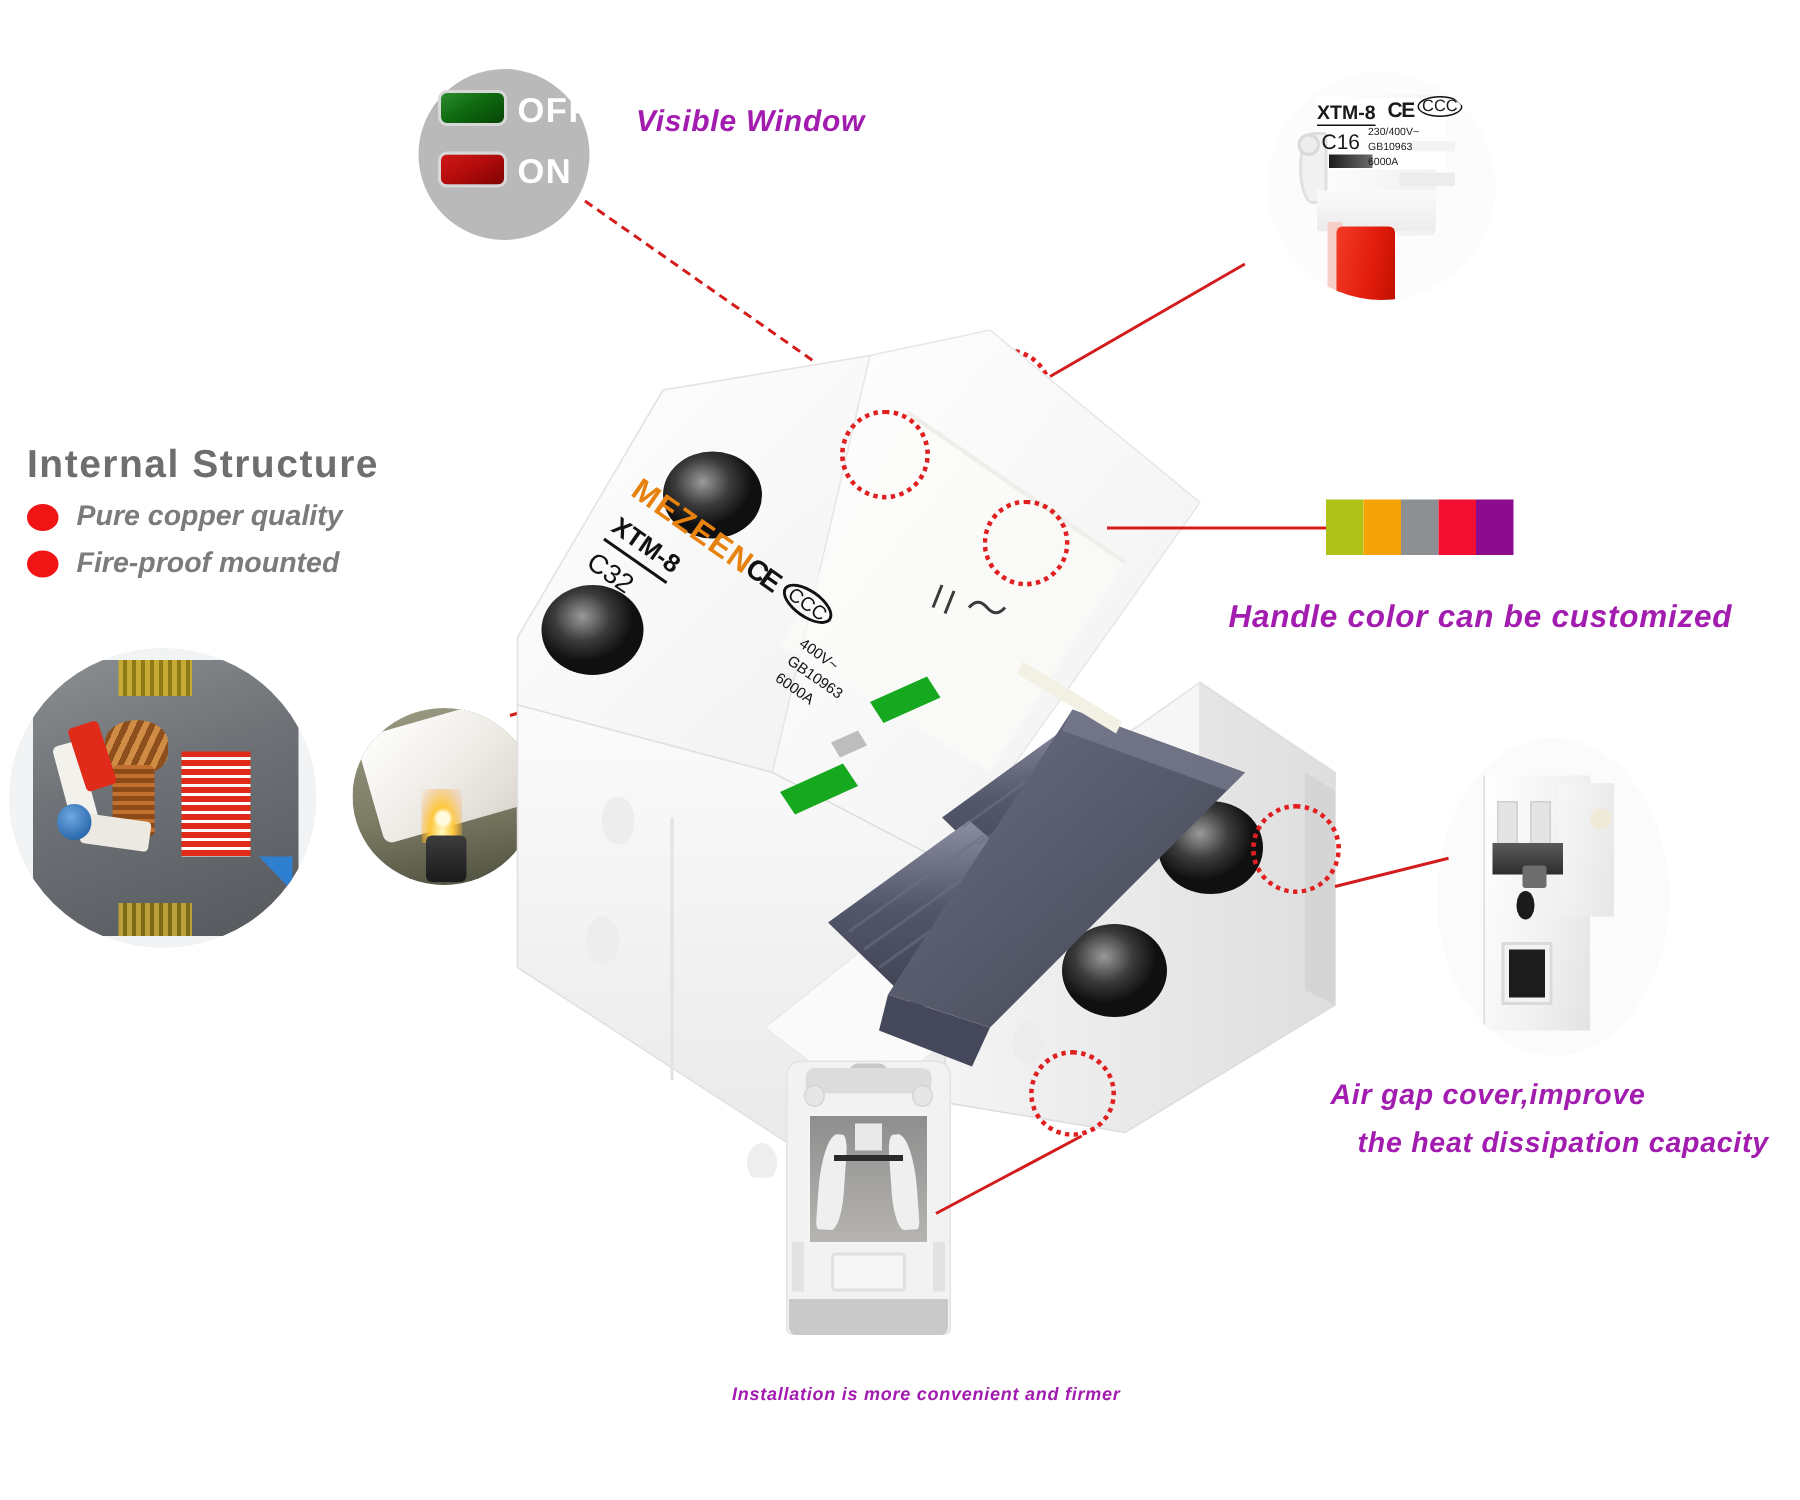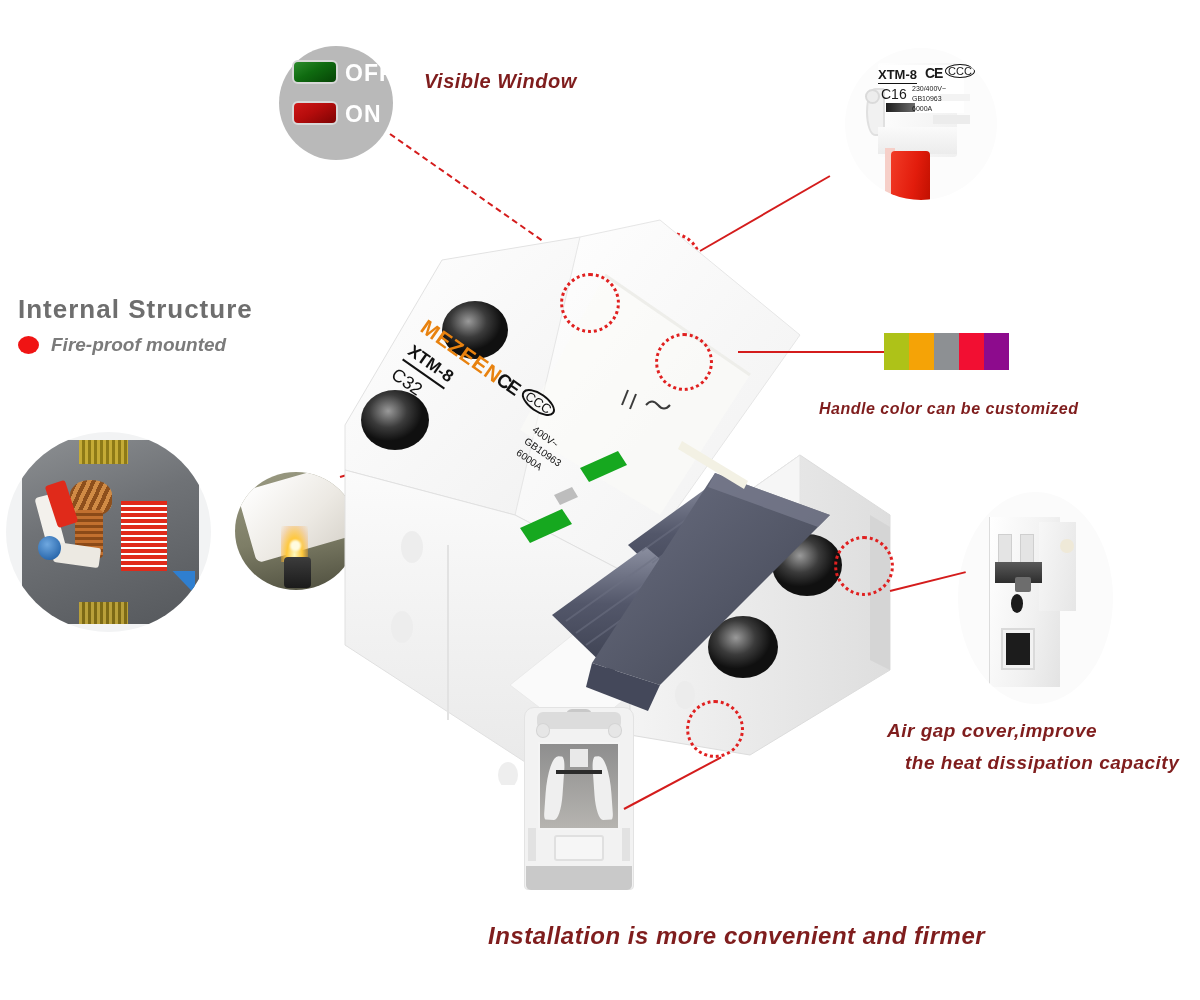--- a/index.html
+++ b/index.html
@@ -8,21 +8,21 @@
     background:#ffffff;
     font-family:"Liberation Sans", sans-serif;
     overflow:hidden;
     position:relative;
   }
   #stage{position:absolute;left:0;top:0;width:1200px;height:1000px;}
   .abs{position:absolute;}
 
   
   .callout-txt{
-    font-style:italic;font-weight:bold;color:#7f1d1d;
+    font-style:italic;font-weight:bold;color:#a21caf;
     letter-spacing:.5px;white-space:nowrap;
   }
 
   
   .legend-circle{
     width:114px;height:114px;border-radius:50%;
     background:#b9b9b9;
   }
   .led{
     width:46px;height:24px;border-radius:6px;
@@ -212,20 +212,24 @@
     <div class="ld-txt" style="left:67px;top:47px;font-size:7px;">GB10963</div>
     <div class="ld-txt" style="left:67px;top:57px;font-size:7px;">6000A</div>
   </div>
 
 
   <div class="leader" style="left:700px;top:250px;width:150px;transform:rotate(-30deg);"></div>
   <div class="dot-circle abs" style="left:640px;top:232px;width:62px;height:62px;"></div>
 
   <div class="abs" style="left:18px;top:294px;">
     <div class="is-title">Internal Structure</div>
+    <div class="is-row">
+      <span class="is-bullet"></span>
+      <span class="is-label">Pure copper quality</span>
+    </div>
     <div class="is-row">
       <span class="is-bullet"></span>
       <span class="is-label">Fire-proof mounted</span>
     </div>
   </div>
 
   <div class="photo" style="left:6px;top:432px;width:205px;height:200px;">
     <div class="cut-bg"></div>
     <div class="cut-inner">
       <div class="cut-brass-t"></div>
@@ -364,21 +368,21 @@
   <div class="dot-circle abs" style="left:560px;top:273px;width:60px;height:60px;"></div>
 
   <div class="abs" style="left:884px;top:333px;display:flex;">
     <span style="width:25px;height:37px;background:#aec218;display:block;"></span>
     <span style="width:25px;height:37px;background:#f5a306;display:block;"></span>
     <span style="width:25px;height:37px;background:#8d9093;display:block;"></span>
     <span style="width:25px;height:37px;background:#f20f32;display:block;"></span>
     <span style="width:25px;height:37px;background:#8d0b8d;display:block;"></span>
   </div>
 
-  <div class="abs callout-txt" style="left:819px;top:400px;font-size:16px;">Handle color can be customized</div>
+  <div class="abs callout-txt" style="left:819px;top:400px;font-size:21px;">Handle color can be customized</div>
 
   <div class="leader" style="left:738px;top:351px;width:146px;"></div>
   <div class="dot-circle abs" style="left:655px;top:333px;width:58px;height:58px;"></div>
 
   <div class="photo" style="left:958px;top:492px;width:155px;height:212px;border-radius:50%;">
     <div class="ag-bg"></div>
     <div class="ag-body"></div>
     <div class="ag-body2"></div>
     <div class="ag-slotA"></div>
     <div class="ag-slotB"></div>
@@ -408,18 +412,18 @@
       <div class="rc-clawR"></div>
       <div class="rc-slot"></div>
       <div class="rc-bar"></div>
     </div>
     <div class="rc-sideL"></div>
     <div class="rc-sideR"></div>
     <div class="rc-lat"></div>
     <div class="rc-base"></div>
   </div>
 
-  <div class="abs callout-txt" style="left:488px;top:922px;font-size:24px;">Installation is more convenient and firmer</div>
+  <div class="abs callout-txt" style="left:488px;top:922px;font-size:12px;">Installation is more convenient and firmer</div>
 
   <div class="leader" style="left:624px;top:808px;width:110px;transform:rotate(-28deg);"></div>
   <div class="dot-circle abs" style="left:686px;top:700px;width:58px;height:58px;"></div>
 
 </div>
 
 </body></html>

